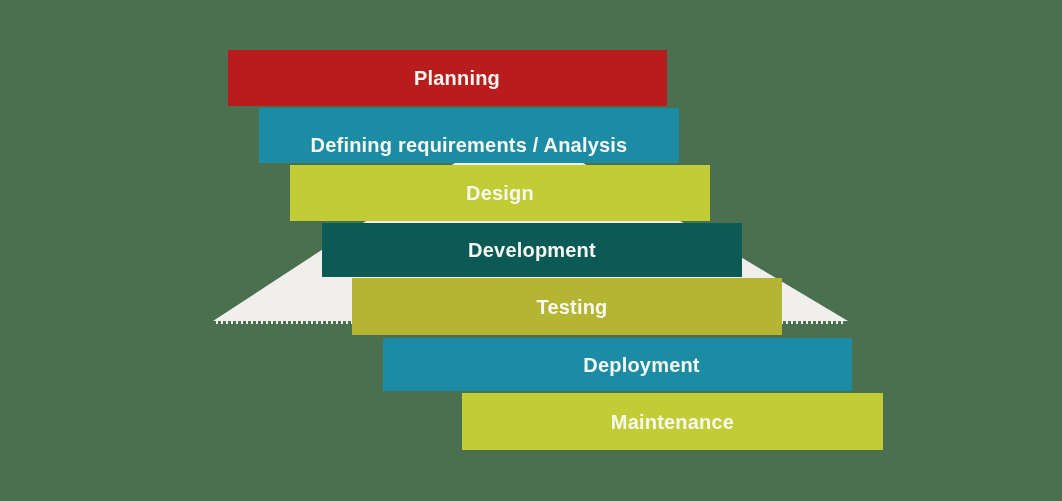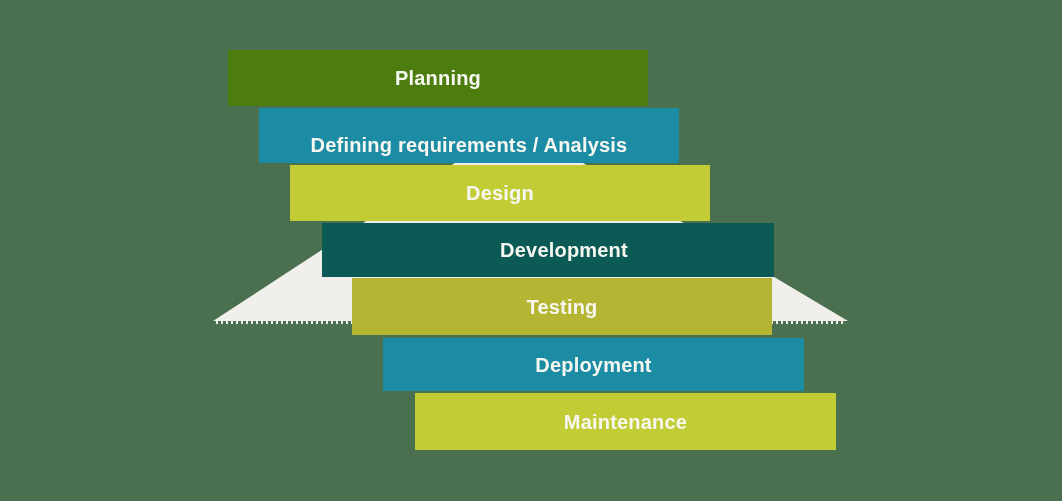--- a/index.html
+++ b/index.html
@@ -32,54 +32,54 @@
     font-size: 20px;
     font-weight: 700;
     letter-spacing: 0.2px;
     line-height: 1;
   }
   .bar-0 { left: 228px; top: 50px;  height: 56px; }
   .bar-1 { left: 259px; top: 108px; height: 55px; }
   .bar-2 { left: 290px; top: 165px; height: 56px; }
   .bar-3 { left: 322px; top: 223px; height: 54px; }
   .bar-4 { left: 352px; top: 278px; height: 57px; }
-  .bar-5 { left: 383px; top: 338px; height: 53px; width: 421px; }
+  .bar-5 { left: 383px; top: 338px; height: 53px; width: 421px; padding-left: 48px; }
   .bar-6 { left: 415px; top: 393px; height: 57px; width: 421px; }
 </style>
 </head>
 <body>
 
 <div class="canvas" style="background-color: rgb(74, 112, 80);">
 
   <svg class="backdrop-svg" width="1062" height="501" viewBox="0 0 1062 501">
     <polygon points="516,123 213,321 848,321" style="fill: rgb(240, 239, 236);"></polygon>
     <line x1="216" y1="322.5" x2="846" y2="322.5" stroke-width="3" stroke-dasharray="2 3" style="stroke: rgb(240, 239, 236);"></line>
   </svg>
 
-  <div class="bar bar-0" style="background-color: #4d7c0f;">
+  <div class="bar bar-0" style="background-color: #b91c1c; padding-left: 19px;">
     <span style="color: rgb(247, 247, 242);">Planning</span>
   </div>
 
   <div class="bar bar-1" style="background-color: rgb(27, 140, 164);">
     <span style="color: rgb(247, 247, 242); margin-top: 19px;">Defining requirements / Analysis</span>
   </div>
 
   <div class="bar bar-2" style="background-color: rgb(194, 204, 53); text-align: right;">
     <span style="color: rgb(247, 247, 242);">Design</span>
   </div>
 
-  <div class="bar bar-3" style="background-color: rgb(11, 90, 85); padding-left: 32px;">
+  <div class="bar bar-3" style="background-color: rgb(11, 90, 85);">
     <span style="color: rgb(247, 247, 242);">Development</span>
   </div>
 
-  <div class="bar bar-4" style="background-color: rgb(180, 181, 51);">
+  <div class="bar bar-4" style="background-color: rgb(180, 181, 51); padding-left: 10px;">
     <span style="color: rgb(247, 247, 242);">Testing</span>
   </div>
 
   <div class="bar bar-5" style="background-color: rgb(27, 140, 164);">
     <span style="color: rgb(247, 247, 242);">Deployment</span>
   </div>
 
-  <div class="bar bar-6" style="background-color: rgb(194, 204, 53);">
+  <div class="bar bar-6" style="background-color: rgb(194, 204, 53); margin-left: 47px;">
     <span style="color: rgb(247, 247, 242);">Maintenance</span>
   </div>
 
 </div>
 
 </body></html>

